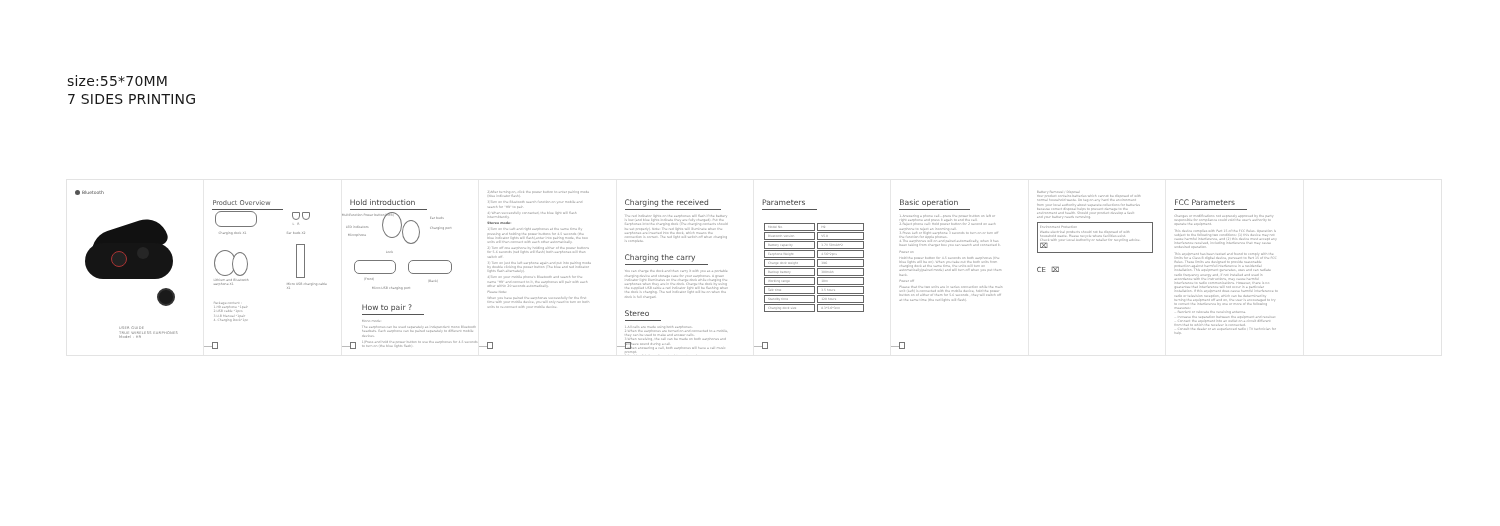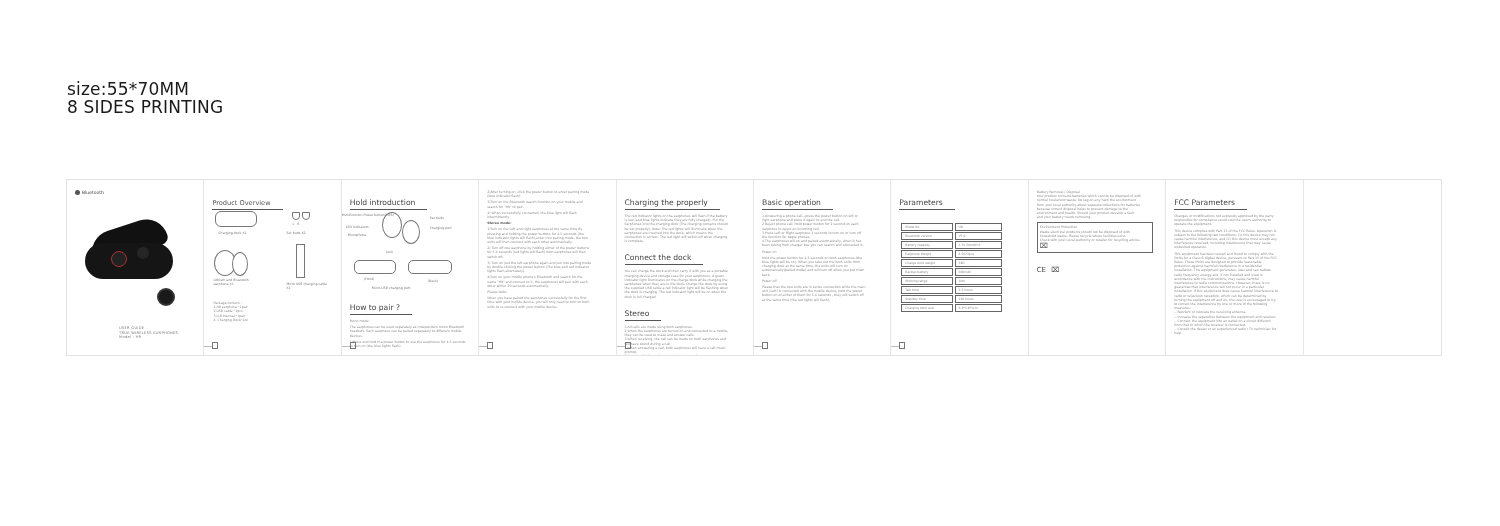--- a/index.html
+++ b/index.html
@@ -1,17 +1,17 @@
 <!DOCTYPE html>
 <html><head>
 <meta charset="utf-8">
 <style>
   html, body { margin:0; padding:0; background:#ffffff; }
   body { width:1500px; height:526px; position:relative; overflow:hidden; font-family:"DejaVu Sans", sans-serif; color:#222; }
-  .spec { position:absolute; left:67px; top:80px; font-size:17px; line-height:18px; color:#1a1a1a; letter-spacing:0.2px; }
+  .spec { position:absolute; left:67px; top:72px; font-size:14px; line-height:18px; color:#1a1a1a; letter-spacing:0.2px; }
   .sheet { position:absolute; left:66px; top:179px; width:1374px; height:175px; border:1px solid #e3e3e3; display:flex; background:#fff; }
   .panel { position:relative; width:137.4px; height:175px; border-right:1px solid #e6e6e6; box-sizing:border-box; padding:10px 24px 0 8px; overflow:hidden; }
   .panel:last-child { border-right:none; }
   .ptitle { font-size:6.6px; color:#555; margin-top:2px; padding-bottom:2px; border-bottom:1px solid #555; display:inline-block; padding-right:12px; margin-bottom:4px; }
   .ptitle.big { font-size:7.6px; color:#444; }
   .txt { font-size:3.2px; line-height:4.2px; color:#8a8a8a; }
   .txt p { margin:0 0 2px 0; }
   .bold { color:#555; font-weight:bold; }
   .pnum { position:absolute; left:8px; bottom:6px; width:4px; height:5px; border:1px solid #777; font-size:3px; }
   .pnum-line { position:absolute; left:0; bottom:8px; width:8px; border-top:1px solid #bbb; }
@@ -31,21 +31,21 @@
   table.params td.k { width:50px; }
   table.params td.v { width:44px; }
   .envbox { border:1px solid #666; padding:2px; margin-top:3px; width:110px; }
   .sym { font-size:7px; color:#444; }
 </style>
 </head>
 <body>
 
 <div class="spec">
   <div>size:55*70MM</div>
-  <div>8 SIDES PRINTING</div>
+  <div>7 SIDES PRINTING</div>
 </div>
 
 <div class="sheet">
 
   <div class="panel">
     <div class="logo">
       <span class="dot"></span>
       <span>Bluetooth</span>
     </div>
     <div class="case">
@@ -94,21 +94,21 @@
     <div class="lbl" style="left:4px;top:45px;">LED indicators</div>
     <div class="lbl" style="left:6px;top:53px;">Microphone</div>
     <div class="lbl" style="left:88px;top:36px;">Ear buds</div>
     <div class="lbl" style="left:88px;top:46px;">Charging port</div>
     <div class="lbl" style="left:44px;top:70px;">Lock</div>
     <div class="outline" style="left:12px;top:80px;width:40px;height:12px;border-radius:5px;"></div>
     <div class="outline" style="left:66px;top:80px;width:42px;height:12px;border-radius:5px;"></div>
     <div class="lbl" style="left:22px;top:97px;">(Front)</div>
     <div class="lbl" style="left:86px;top:99px;">(Back)</div>
     <div class="lbl" style="left:30px;top:106px;">Micro USB charging port</div>
-    <div style="position:absolute;left:8px;top:115px;width:120px;">
+    <div style="position:absolute;left:20px;top:115px;width:120px;">
       <div class="ptitle big">How to pair ?</div>
       <div class="txt">
         <p>Mono mode:</p>
         <p>The earphones can be used separately as independent mono Bluetooth headsets. Each earphone can be paired separately to different mobile devices.</p>
         <p>1)Press and hold the power button to use the earphones for 4-5 seconds to turn on (the blue lights flash).</p>
       </div>
     </div>
     <div class="pnum-line"></div>
     <div class="pnum"></div>
   </div>
@@ -124,36 +124,86 @@
       <p>3) Turn on just the left earphone again and put into pairing mode by double clicking the power button (The blue and red indicator lights flash alternately).</p>
       <p>4)Turn on your mobile phone's Bluetooth and search for the name "H9" and connect to it, the earphones will pair with each other within 20 seconds automatically.</p>
       <p>Please Note:</p>
       <p>When you have paired the earphones successfully for the first time with your mobile device, you will only need to turn on both units to re-connect with your mobile device.</p>
     </div>
     <div class="pnum-line"></div>
     <div class="pnum"></div>
   </div>
 
   <div class="panel">
-    <div class="ptitle big">Charging the properly</div>
+    <div class="ptitle big">Charging the received</div>
     <div class="txt">
         <p>The red indicator lights on the earphones will flash if the battery is low (and blue lights indicate they are fully charged). Put the Earphones into the charging dock (The charging contacts should be set properly). Note: The red lights will illuminate when the earphones are inserted into the dock, which means the connection is correct. The red light will switch off when charging is complete.</p>
       </div>
-    <div class="ptitle big">Connect the dock</div>
+    <div class="ptitle big">Charging the carry</div>
     <div class="txt">
         <p>You can charge the dock and then carry it with you as a portable charging device and storage case for your earphones. A green indicator light illuminates on the charge dock while charging the earphones when they are in the dock. Charge the dock by using the supplied USB cable a red indicator light will be flashing when the dock is charging. The red indicator light will be on when the dock is full charged.</p>
       </div>
     <div class="ptitle big">Stereo</div>
     <div class="txt">
       <div>1.All calls are made using both earphones.</div>
       <div>2.When the earphones are turned on and connected to a mobile, they can be used to make and answer calls.</div>
       <div>3.When receiving, the call can be made on both earphones and will have sound during a call.</div>
       <div>4.When answering a call, both earphones will have a call music prompt.</div>
       <div>5.Double click the units, enter into next music.</div>
     </div>
+    <div class="pnum-line"></div>
+    <div class="pnum"></div>
+  </div>
+
+  <div class="panel">
+    <div class="ptitle big">Parameters</div>
+    <table class="params">
+      <tbody>
+          <tr>
+            <td class="k">Model No.</td>
+            <td class="v">H9</td>
+          </tr>
+      <tr>
+            <td class="k">Bluetooth version</td>
+            <td class="v">V5.0</td>
+          </tr>
+      <tr>
+            <td class="k">Battery capacity</td>
+            <td class="v">3.7V 50mAh*2</td>
+          </tr>
+      <tr>
+            <td class="k">Earphone Weight</td>
+            <td class="v">4.5G*2pcs</td>
+          </tr>
+      <tr>
+            <td class="k">Charge dock weight</td>
+            <td class="v">39G</td>
+          </tr>
+      <tr>
+            <td class="k">Backup battery</td>
+            <td class="v">300mAh</td>
+          </tr>
+      <tr>
+            <td class="k">Working range</td>
+            <td class="v">10m</td>
+          </tr>
+      <tr>
+            <td class="k">Talk time</td>
+            <td class="v">3.5 hours</td>
+          </tr>
+      <tr>
+            <td class="k">Standby time</td>
+            <td class="v">120 hours</td>
+          </tr>
+      <tr>
+            <td class="k">Charging dock size</td>
+            <td class="v">8.3*3.6*3cm</td>
+          </tr>
+    </tbody>
+      </table>
     <div class="pnum-line"></div>
     <div class="pnum"></div>
   </div>
 
   <div class="panel">
     <div class="ptitle big">Basic operation</div>
     <div class="txt">
       <div>1.Answering a phone call—press the power button on left or right earphone and press it again to end the call.</div>
       <div>2.Reject phone call: Hold power button for 2 second on each earphone to reject an incoming call.</div>
       <div>3.Press Left or Right earphone 3 seconds to turn on or turn off the function for Apple phones.</div>
@@ -161,70 +211,20 @@
       <p>Power on</p>
       <p>Hold the power button for 4-5 seconds on both earphones (the blue lights will be on). When you take out the both units from charging dock at the same time, the units will turn on automatically(paired mode) and will turn off when you put them back.</p>
       <p>Power off</p>
       <p>Please that the two units are in series connection while the main unit (Left) is connected with the mobile device, hold the power button on of either of them for 5-6 seconds , they will switch off at the same time (the red lights will flash).</p>
     </div>
     <div class="pnum-line"></div>
     <div class="pnum"></div>
   </div>
 
   <div class="panel">
-    <div class="ptitle big">Parameters</div>
-    <table class="params">
-      <tbody>
-          <tr>
-            <td class="k">Model No.</td>
-            <td class="v">H9</td>
-          </tr>
-      <tr>
-            <td class="k">Bluetooth version</td>
-            <td class="v">V5.0</td>
-          </tr>
-      <tr>
-            <td class="k">Battery capacity</td>
-            <td class="v">3.7V 50mAh*2</td>
-          </tr>
-      <tr>
-            <td class="k">Earphone Weight</td>
-            <td class="v">4.5G*2pcs</td>
-          </tr>
-      <tr>
-            <td class="k">Charge dock weight</td>
-            <td class="v">39G</td>
-          </tr>
-      <tr>
-            <td class="k">Backup battery</td>
-            <td class="v">300mAh</td>
-          </tr>
-      <tr>
-            <td class="k">Working range</td>
-            <td class="v">10m</td>
-          </tr>
-      <tr>
-            <td class="k">Talk time</td>
-            <td class="v">3.5 hours</td>
-          </tr>
-      <tr>
-            <td class="k">Standby time</td>
-            <td class="v">120 hours</td>
-          </tr>
-      <tr>
-            <td class="k">Charging dock size</td>
-            <td class="v">8.3*3.6*3cm</td>
-          </tr>
-    </tbody>
-      </table>
-    <div class="pnum-line"></div>
-    <div class="pnum"></div>
-  </div>
-
-  <div class="panel">
     <div class="txt">
       <div>Battery Removal / Disposal</div>
       <p>Your product contains batteries which cannot be disposed of with normal household waste. Do tag on any hard the environment from your local authority about separate collections for batteries because correct disposal helps to prevent damage to the environment and health. Should your product develop a fault and your battery needs removing.</p>
     </div>
     <div class="envbox">
       <div class="txt">Environment Protection</div>
       <div class="txt">Waste electrical products should not be disposed of with</div>
       <div class="txt">household waste. Please recycle where facilities exist.</div>
       <div class="txt">Check with your Local Authority or retailer for recycling advice.</div>
       <div class="sym">⌧</div>

